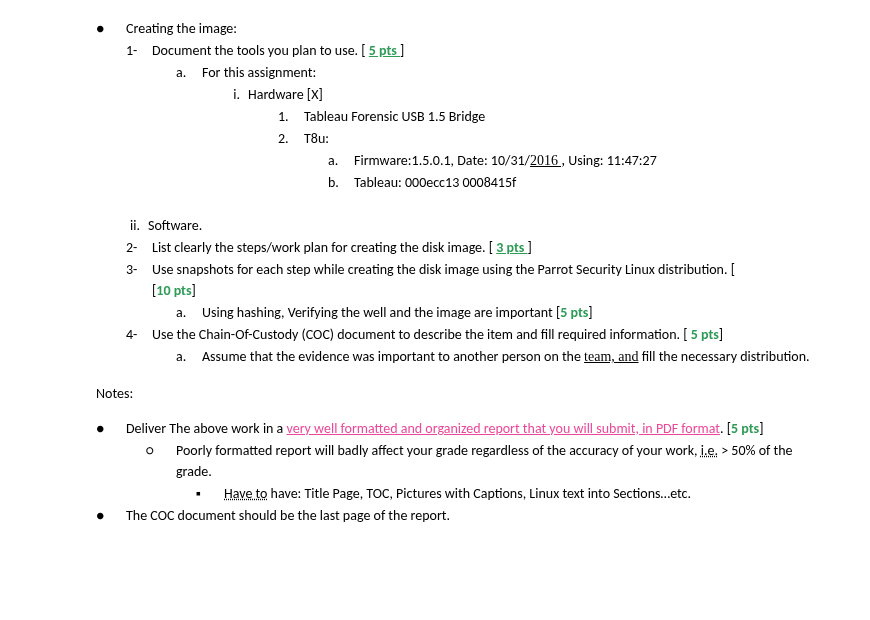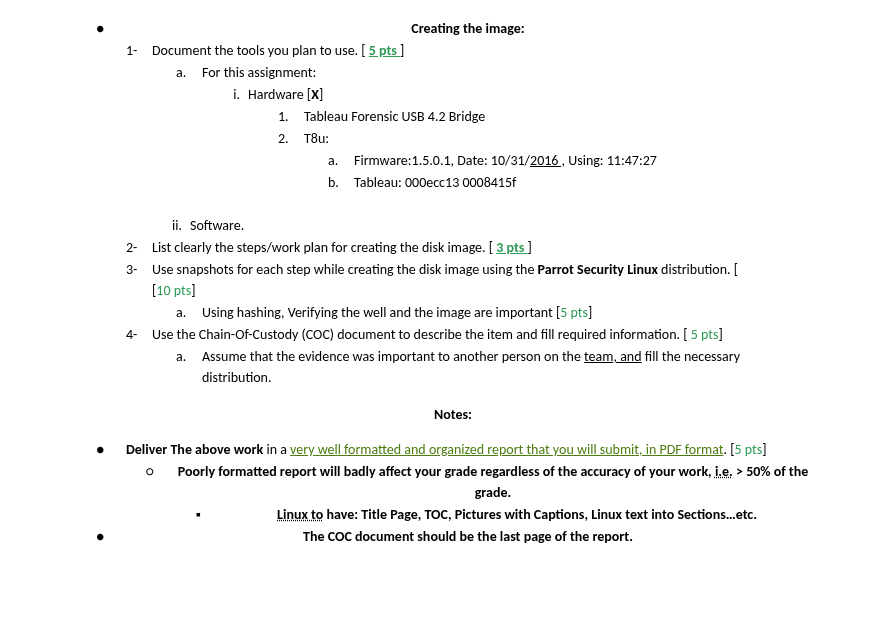--- a/index.html
+++ b/index.html
@@ -21,42 +21,42 @@
       display: flex;
       margin-bottom: 1px;
     }
     .bullet-marker {
       min-width: 30px;
     }
     .bullet-content {
       flex: 1;
     }
     .bold {
-      font-weight: bold;
-      text-align: center;
+      font-weight: normal;
     }
     .pts {
-      font-weight: normal;
+      font-weight: bold;
       color: #2e9b57;
     }
     .pts-u {
       font-weight: bold;
       color: #2e9b57;
       text-decoration: underline;
     }
     .underline-green {
-      color: #4d7c0f;
+      color: #ec4899;
       text-decoration: underline;
     }
     .underline-dotted {
       text-decoration: underline;
       text-decoration-style: dotted;
     }
     .underline-solid {
       text-decoration: underline;
+      font-family: Liberation Serif, serif;
     }
     .ind-1 { margin-left: 36px; }
     .notes {
       margin-top: 38px;
     }
     .dot-open {
       min-width: 30px;
     }
     .square {
       min-width: 28px;
@@ -87,41 +87,41 @@
 
 <div class="bullet" style="margin-left:168px;">
   <div class="num-marker" style="text-align:right;min-width:20px;padding-right:8px;">i.</div>
   <div class="bullet-content">
     <span>Hardware [</span><span class="bold">X</span><span>]</span>
   </div>
 </div>
 
 <div class="bullet" style="margin-left:218px;">
   <div class="num-marker">1.</div>
-  <div class="bullet-content">Tableau Forensic USB 4.2 Bridge</div>
+  <div class="bullet-content">Tableau Forensic USB 1.5 Bridge</div>
 </div>
 
 <div class="bullet" style="margin-left:218px;">
   <div class="num-marker">2.</div>
   <div class="bullet-content">T8u:</div>
 </div>
 
 <div class="bullet" style="margin-left:268px;">
   <div class="num-marker">a.</div>
   <div class="bullet-content">
     <span>Firmware:1.5.0.1, Date: 10/31/</span><span class="underline-solid">2016 ,</span><span> Using: 11:47:27</span>
   </div>
 </div>
 
 <div class="bullet" style="margin-left:268px;">
   <div class="num-marker">b.</div>
   <div class="bullet-content">Tableau: 000ecc13 0008415f</div>
 </div>
 
-<div class="bullet" style="margin-left:110px;margin-top:22px;">
+<div class="bullet" style="margin-left:68px;margin-top:22px;">
   <div class="num-marker" style="text-align:right;min-width:20px;padding-right:8px;">ii.</div>
   <div class="bullet-content">Software.</div>
 </div>
 
 <div class="bullet" style="margin-left:66px;">
   <div class="num-marker">2-</div>
   <div class="bullet-content">
     <span>List clearly the steps/work plan for creating the disk image. [ </span><span class="pts-u">3 pts </span><span>]</span>
   </div>
 </div>
@@ -166,20 +166,20 @@
 <div class="bullet" style="margin-left:86px;">
   <div class="dot-open">○</div>
   <div class="bullet-content bold">
     <span>Poorly formatted report will badly affect your grade regardless of the accuracy of your work, </span><span class="underline-dotted">i.e.</span><span> &gt; 50% of the grade.</span>
   </div>
 </div>
 
 <div class="bullet" style="margin-left:136px;">
   <div class="square">▪</div>
   <div class="bullet-content bold">
-    <span class="underline-dotted">Linux to</span><span> have: Title Page, TOC, Pictures with Captions, Linux text into Sections…etc.</span>
+    <span class="underline-dotted">Have to</span><span> have: Title Page, TOC, Pictures with Captions, Linux text into Sections…etc.</span>
   </div>
 </div>
 
 <div class="bullet ind-1">
   <div class="bullet-marker">●</div>
   <div class="bullet-content bold">The COC document should be the last page of the report.</div>
 </div>
 
 </body></html>

